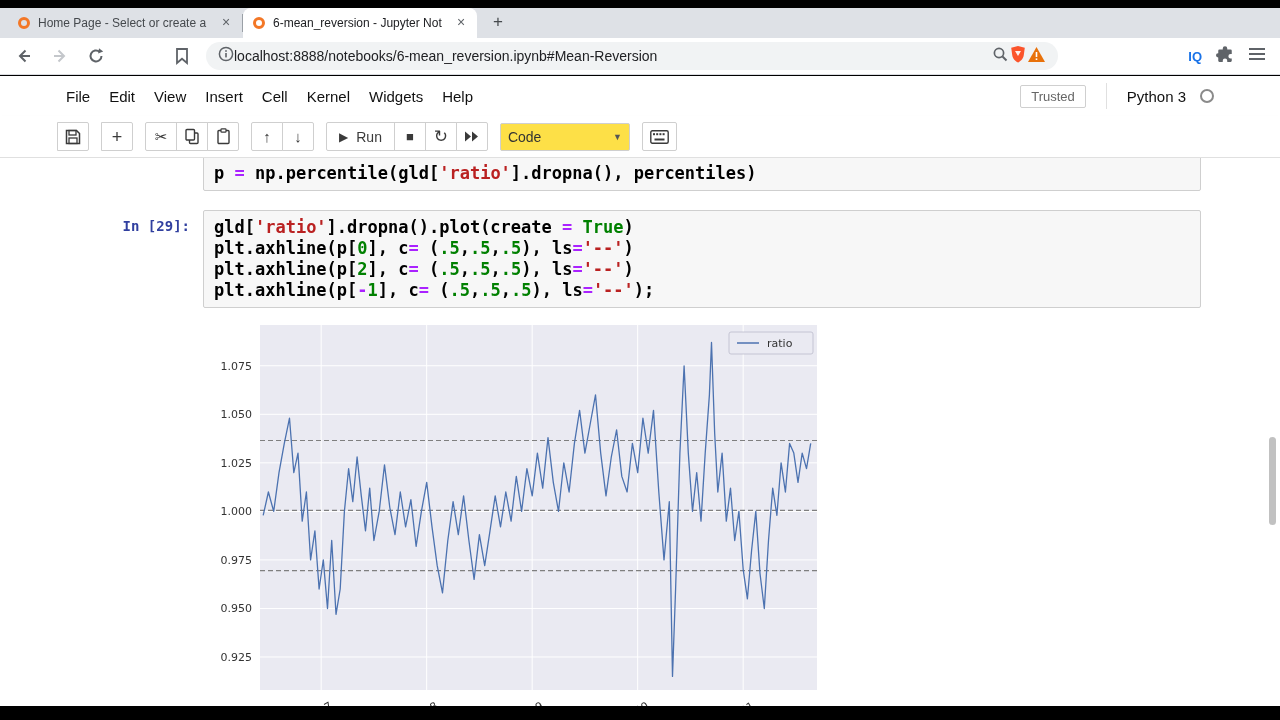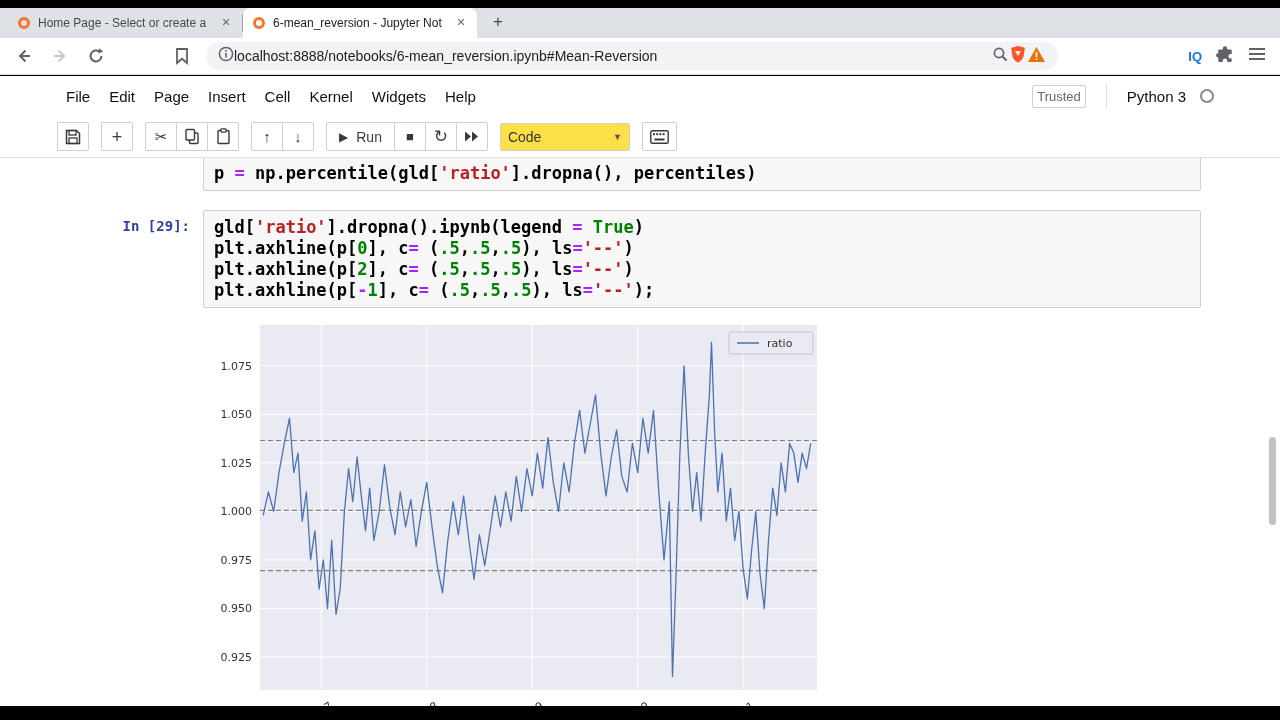--- a/index.html
+++ b/index.html
@@ -29,21 +29,21 @@
   .urlbar{margin-left:8px;width:852px;height:28px;background:#f1f3f4;border-radius:14px;display:flex;align-items:center;padding:0 12px;}
   .url-text{flex:1;font-size:14px;color:#202124;white-space:nowrap;overflow:hidden}
   .nav-right{margin-left:auto;margin-right:14px;display:flex;align-items:center;gap:14px}
   .ext-iq{font-size:13px;font-weight:bold;color:#1a73e8}
 
   
   .page{position:absolute;top:76px;left:0;width:100%;height:630px;background:#fff}
   .menubar{height:40px;display:flex;align-items:center;gap:19px;padding:0 66px;font-size:15px;color:#111}
   .menu-item{cursor:pointer}
   .menu-right{margin-left:auto;display:flex;align-items:center;gap:14px}
-  .trusted{font-size:13px;color:#666;border:1px solid #cfcfcf;border-radius:2px;padding:3px 4px;background:#fff}
+  .trusted{font-size:13px;color:#666;border:1px solid #cfcfcf;border-radius:2px;padding:3px 10px;background:#fff}
   .menu-sep{width:1px;height:26px;background:#e0e0e0;margin:0 6px}
   .kernel-name{font-size:15px;color:#111}
   .kernel-circle{width:14px;height:14px;border:2px solid #8a8a8a;border-radius:50%}
 
   .jtoolbar{height:42px;display:flex;align-items:center;gap:12px;padding-left:57px;border-bottom:1px solid #e0e0e0;box-shadow:0 2px 3px rgba(0,0,0,.08)}
   .btn-group{display:flex}
   .jbtn{height:29px;min-width:32px;background:#fff;border:1px solid #cfcfcf;border-radius:2px;display:flex;align-items:center;justify-content:center;color:#3a3a3a;font-family:inherit;font-size:14px;cursor:pointer;padding:0 7px}
   .btn-group .jbtn{border-radius:0}
   .btn-group .jbtn:first-child{border-radius:2px 0 0 2px}
   .btn-group .jbtn:last-child{border-radius:0 2px 2px 0}
@@ -164,21 +164,21 @@
           </svg>
       </span>
     </div>
   </div>
 
   <div class="page">
 
     <div class="menubar">
       <span class="menu-item">File</span>
       <span class="menu-item">Edit</span>
-      <span class="menu-item">Page</span>
+      <span class="menu-item">View</span>
       <span class="menu-item">Insert</span>
       <span class="menu-item">Cell</span>
       <span class="menu-item">Kernel</span>
       <span class="menu-item">Widgets</span>
       <span class="menu-item">Help</span>
       <span class="menu-right">
         <span class="trusted">Trusted</span>
         <span class="menu-sep"></span>
         <span class="kernel-name">Python 3</span>
         <span class="kernel-circle"></span>
@@ -262,21 +262,21 @@
     <div class="nbcontent">
       <div class="cellrow cell-partial">
         <div class="promptcol"></div>
         <div class="inputbox">
             <div class="cm-line"><span class="tok-p">p </span><span class="tok-o">=</span><span class="tok-p"> np.percentile(gld[</span><span class="tok-s">'ratio'</span><span class="tok-p">].dropna(), percentiles)</span></div>
           </div>
       </div>
       <div class="cellrow cell-29">
         <div class="promptcol">In [29]:</div>
         <div class="inputbox">
-            <div class="cm-line"><span class="tok-p">gld[</span><span class="tok-s">'ratio'</span><span class="tok-p">].dropna().ipynb(legend </span><span class="tok-o">=</span><span class="tok-p"> </span><span class="tok-k">True</span><span class="tok-p">)</span></div>
+            <div class="cm-line"><span class="tok-p">gld[</span><span class="tok-s">'ratio'</span><span class="tok-p">].dropna().plot(create </span><span class="tok-o">=</span><span class="tok-p"> </span><span class="tok-k">True</span><span class="tok-p">)</span></div>
             <div class="cm-line"><span class="tok-p">plt.axhline(p[</span><span class="tok-n">0</span><span class="tok-p">], c</span><span class="tok-o">=</span><span class="tok-p"> (</span><span class="tok-n">.5</span><span class="tok-p">,</span><span class="tok-n">.5</span><span class="tok-p">,</span><span class="tok-n">.5</span><span class="tok-p">), ls</span><span class="tok-o">=</span><span class="tok-s">'--'</span><span class="tok-p">)</span></div>
             <div class="cm-line"><span class="tok-p">plt.axhline(p[</span><span class="tok-n">2</span><span class="tok-p">], c</span><span class="tok-o">=</span><span class="tok-p"> (</span><span class="tok-n">.5</span><span class="tok-p">,</span><span class="tok-n">.5</span><span class="tok-p">,</span><span class="tok-n">.5</span><span class="tok-p">), ls</span><span class="tok-o">=</span><span class="tok-s">'--'</span><span class="tok-p">)</span></div>
             <div class="cm-line"><span class="tok-p">plt.axhline(p[</span><span class="tok-o">-</span><span class="tok-n">1</span><span class="tok-p">], c</span><span class="tok-o">=</span><span class="tok-p"> (</span><span class="tok-n">.5</span><span class="tok-p">,</span><span class="tok-n">.5</span><span class="tok-p">,</span><span class="tok-n">.5</span><span class="tok-p">), ls</span><span class="tok-o">=</span><span class="tok-s">'--'</span><span class="tok-p">);</span></div>
           </div>
       </div>
       <div class="outputrow">
         <svg id="chart" width="630" height="395" viewBox="0 0 630 395">
             <rect x="60" y="2" width="557" height="365" fill="#eaeaf2"></rect>
             <line x1="121.1856060605987" x2="121.1856060605987" y1="2" y2="367" stroke="#ffffff" stroke-width="1"></line>
             <line x1="226.6780303030235" x2="226.6780303030235" y1="2" y2="367" stroke="#ffffff" stroke-width="1"></line>

